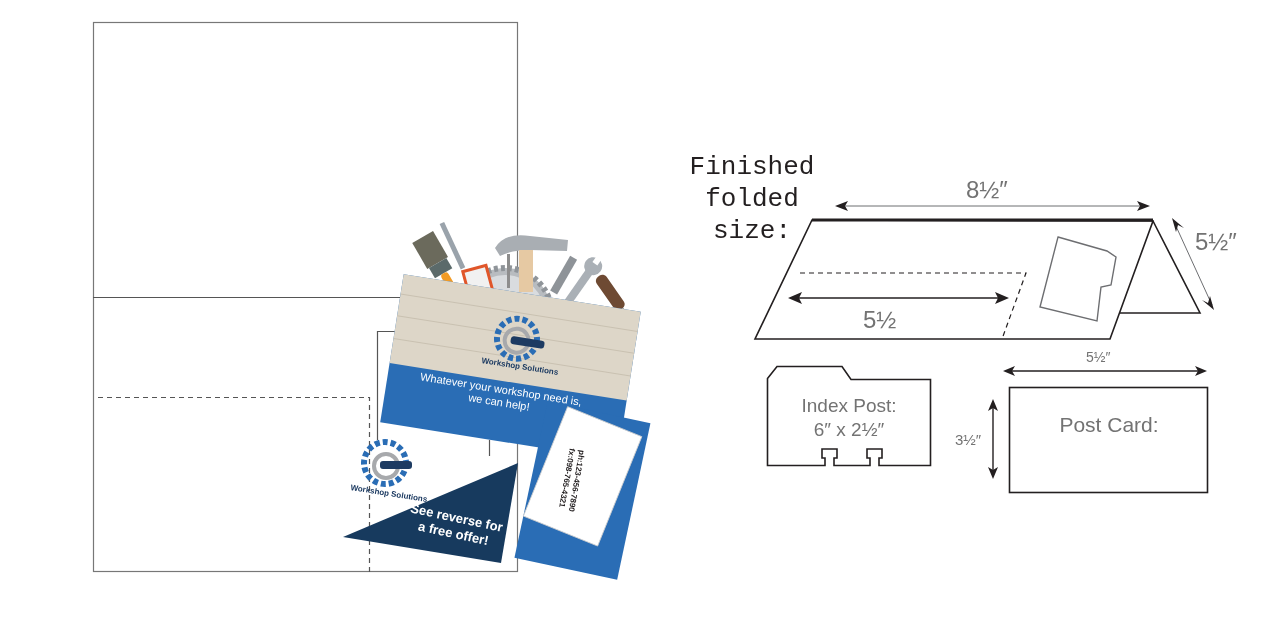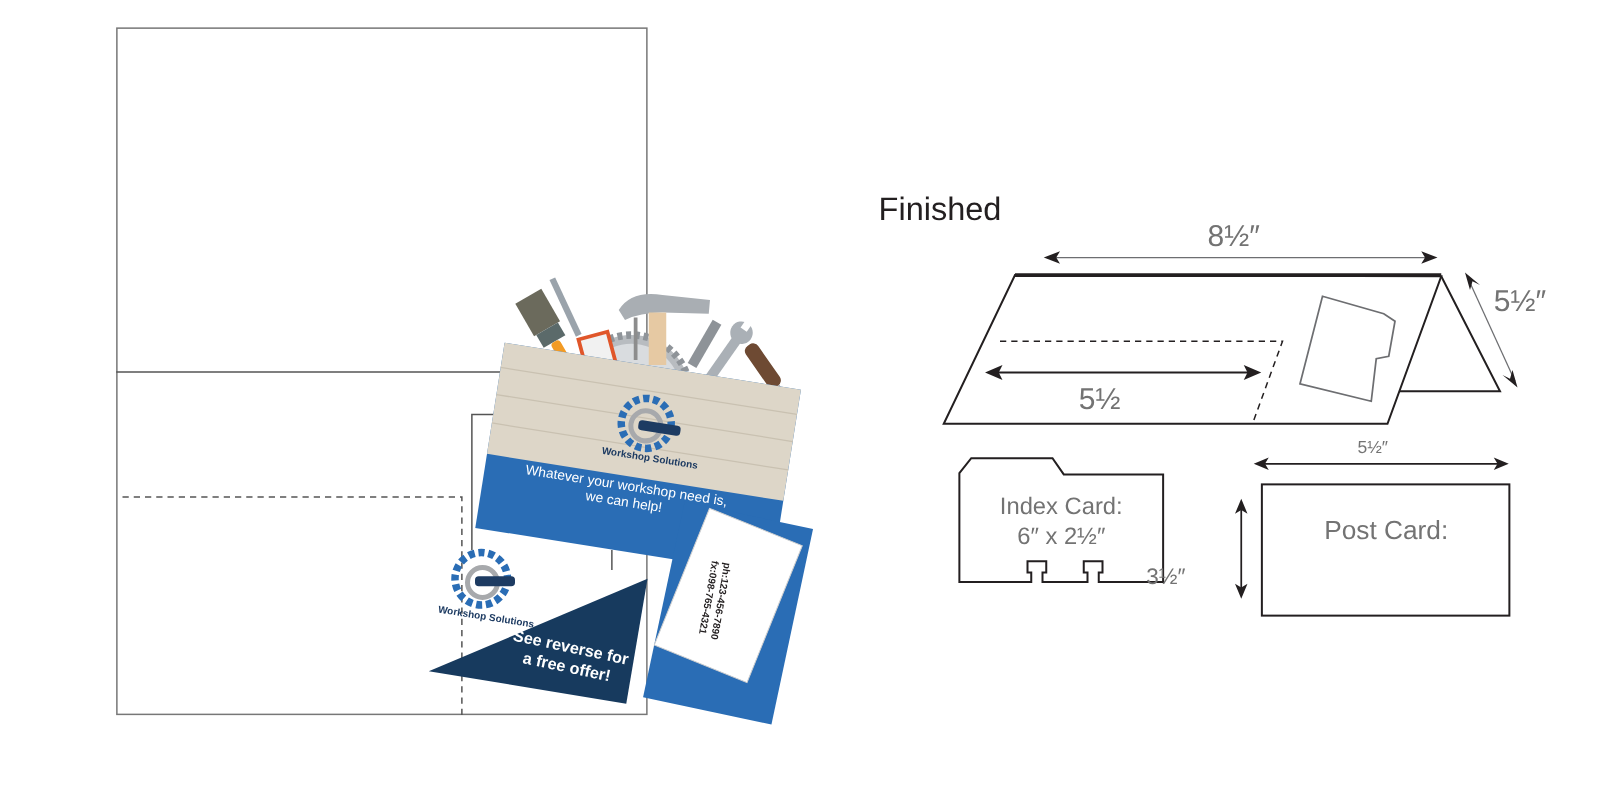--- a/index.html
+++ b/index.html
@@ -1,21 +1,21 @@
 <!DOCTYPE html>
 <html><head>
 <meta charset="utf-8">
 <style>
   html, body { margin:0; padding:0; background:#ffffff; }
   body { width:1280px; height:640px; position:relative; overflow:hidden;
          font-family:"Liberation Sans", sans-serif; color:#231f20; }
   svg { position:absolute; left:0; top:0; }
   .lbl { position:absolute; white-space:nowrap; font-family:"Liberation Sans", sans-serif; color:#737373; line-height:1; }
   .headline { position:absolute; left:672px; top:151px; width:160px; text-align:center;
-              font-size:26px; line-height:32px; color:#231f20; }
+              font-size:26px; line-height:32px; color:#231f20;font-family:Liberation Mono, monospace; }
   .center { text-align:center; }
 </style>
 </head>
 <body>
 
 <svg width="1280" height="640">
 
   <rect x="93.5" y="22.5" width="424" height="549" fill="#fff" stroke="#777" stroke-width="1.2"></rect>
 
   <line x1="93" y1="297.5" x2="517" y2="297.5" stroke="#555" stroke-width="1.2"></line>
@@ -150,28 +150,29 @@
   <div>See reverse for</div>
   <div>a free offer!</div>
 </div>
 <div class="lbl" style="left:540px; top:470px; font-size:8px; font-weight:bold; color:#231f20; transform:rotate(100deg); line-height:10px;">
   <div>ph:123-456-7890</div>
   <div>fx:098-765-4321</div>
 </div>
 
 <div class="headline">
   <div>Finished</div>
+  <div>folded size:</div>
 </div>
 
 <div class="lbl" style="left:966px; top:178px; font-size:24px;">8½″</div>
 <div class="lbl" style="left:1195px; top:230px; font-size:24px;">5½″</div>
 <div class="lbl" style="left:863px; top:308px; font-size:24px;">5½</div>
 
 <div class="lbl center" style="left:768px; top:394px; width:162px; font-size:19px; line-height:24px;">
-  <div>Index Card:</div>
+  <div>Index Post:</div>
   <div>6″ x 2½″</div>
 </div>
 
 <div class="lbl" style="left:1086px; top:350px; font-size:14px;">5½″</div>
-<div class="lbl" style="left:917px; top:432px; font-size:18px;margin-top:20px;">3½″</div>
+<div class="lbl" style="left:955px; top:432px; font-size:15px;">3½″</div>
 <div class="lbl center" style="left:1010px; top:412px; width:198px; font-size:21px; line-height:26px;">
   <div>Post Card:</div>
 </div>
 
 </body></html>

